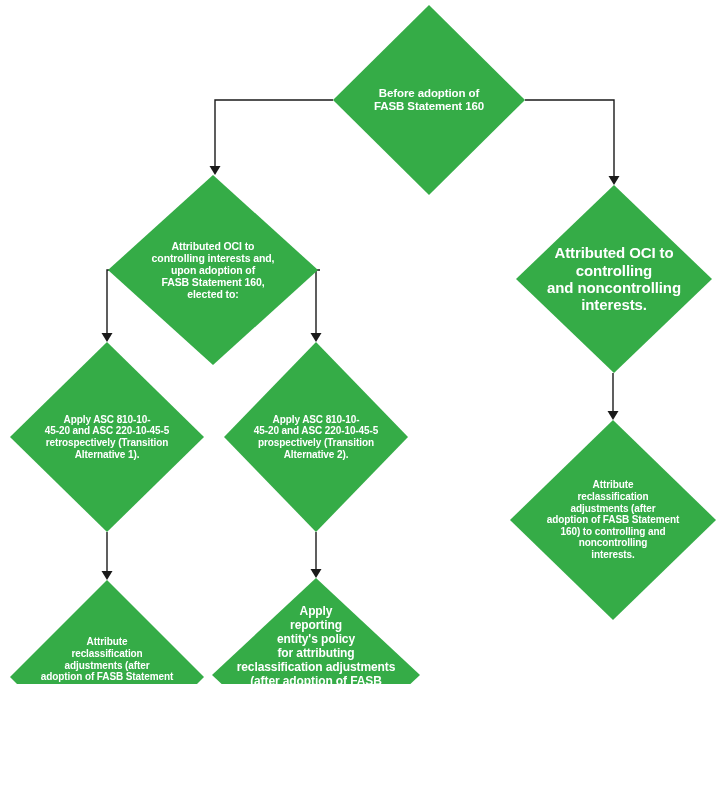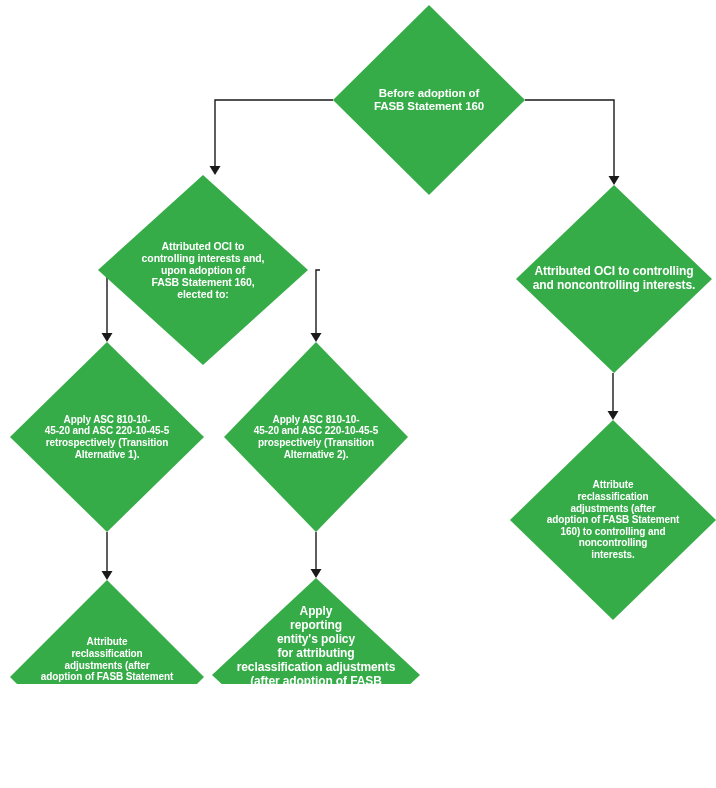--- a/index.html
+++ b/index.html
@@ -77,29 +77,29 @@
       <path d="M613 373 L613 412" fill="none" stroke="#1A1A1A" stroke-width="1.4"></path>
       <polygon points="607.5,411 618.5,411 613,420" fill="#1A1A1A"></polygon>
     </svg>
 
   <div id="node-layer">
       <div class="node" style="left: 333px; top: 5px; width: 192px; height: 190px; font-size: 11.5px;">
         <div class="diamond-shape" style="background: rgb(53, 172, 71);"></div>
         <span class="node-label" style="color: rgb(255, 255, 255);">Before adoption of
 FASB Statement 160</span>
       </div>
-      <div class="node" style="left: 98px; top: 175px; width: 210px; height: 190px; font-size: 10.5px;">
+      <div class="node" style="left: 108px; top: 175px; width: 210px; height: 190px; font-size: 10.5px;">
         <div class="diamond-shape" style="background: rgb(53, 172, 71);"></div>
         <span class="node-label" style="color: rgb(255, 255, 255);">Attributed OCI to
 controlling interests and,
 upon adoption of
 FASB Statement 160,
 elected to:</span>
       </div>
-      <div class="node" style="left: 516px; top: 185px; width: 196px; height: 188px; font-size: 12px;">
+      <div class="node" style="left: 516px; top: 185px; width: 196px; height: 188px; font-size: 15px;">
         <div class="diamond-shape" style="background: rgb(53, 172, 71);"></div>
         <span class="node-label" style="color: rgb(255, 255, 255);">Attributed OCI to controlling
 and noncontrolling interests.</span>
       </div>
       <div class="node" style="left: 10px; top: 342px; width: 194px; height: 190px; font-size: 10px;">
         <div class="diamond-shape" style="background: rgb(53, 172, 71);"></div>
         <span class="node-label" style="color: rgb(255, 255, 255);">Apply ASC 810-10-
 45-20 and ASC 220-10-45-5
 retrospectively (Transition
 Alternative 1).</span>

